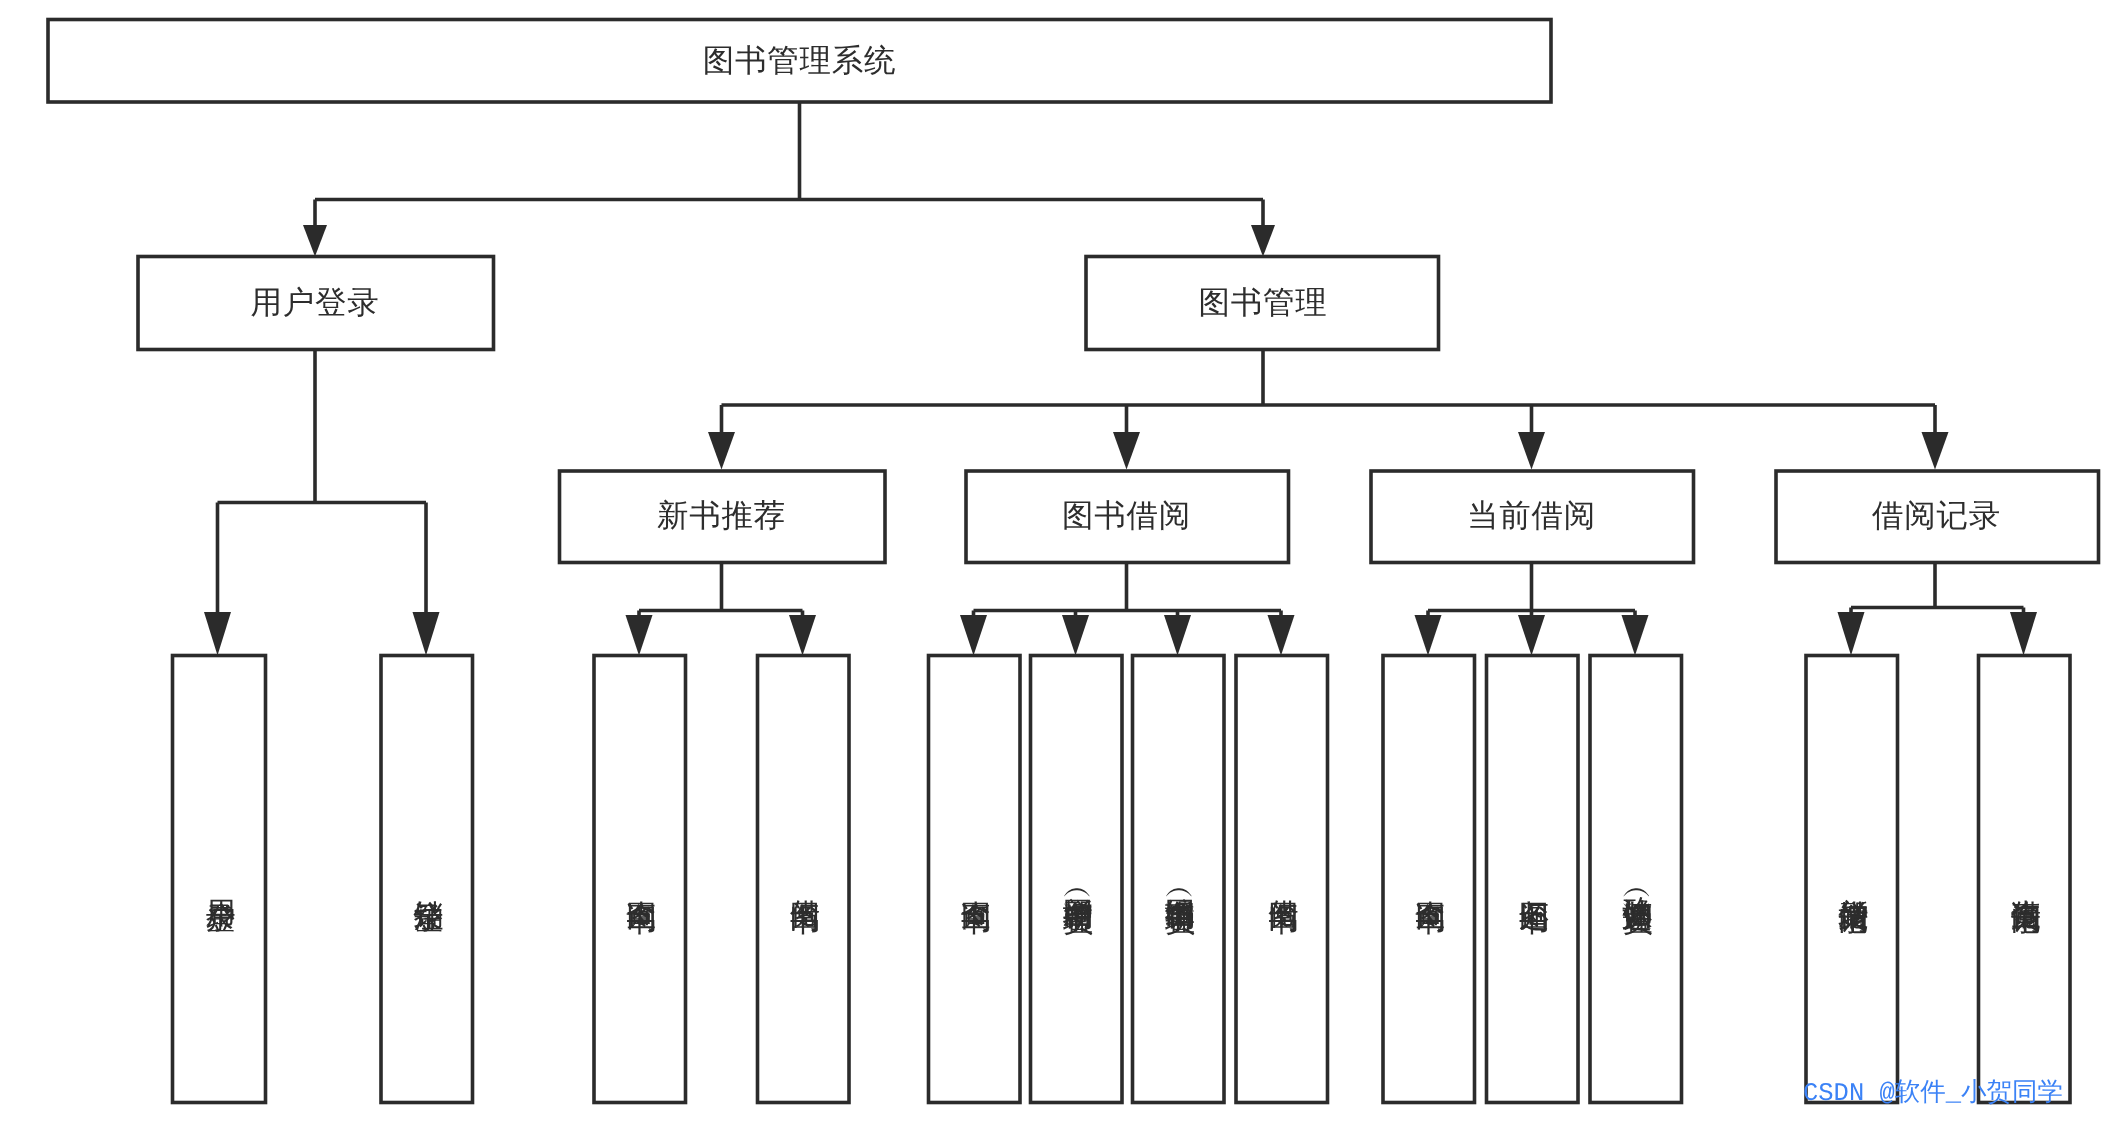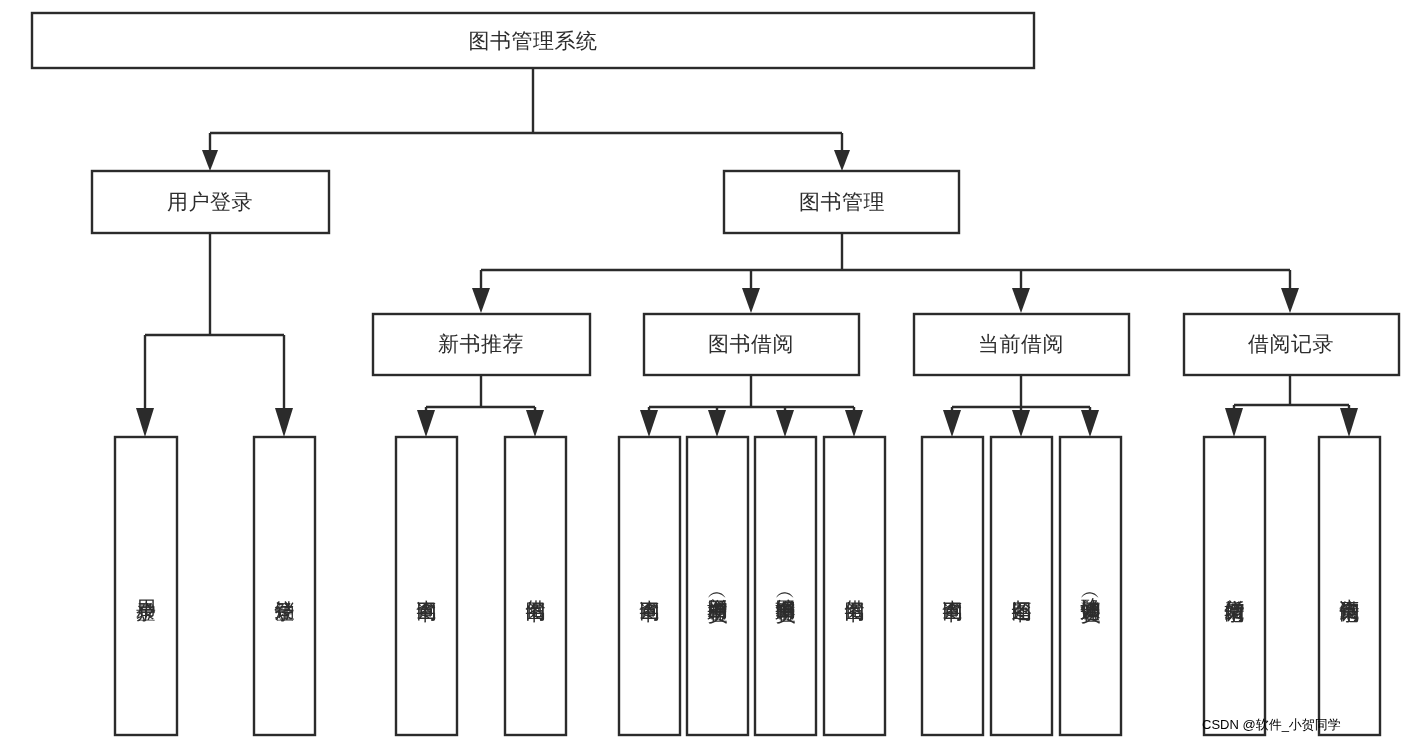--- a/index.html
+++ b/index.html
@@ -63,23 +63,23 @@
     stroke-width: 2.4;
     fill: none;
     stroke-linecap: butt;
   }
   .arrow-head {
     fill: #2b2b2b;
     stroke: none;
   }
   .watermark {
     position: absolute;
-    color: #000000;
-    font-family: Liberation Sans, sans-serif;
-    font-size: 13px;
+    color: #3b82f6;
+    font-family: Liberation Mono, monospace;
+    font-size: 17px;
     white-space: nowrap;
     user-select: none;
   }
 </style>
 </head>
 <body>
 
 <div id="diagram-root">
   <svg class="canvas" viewBox="0 0 1405 747" xmlns="http://www.w3.org/2000/svg">
 

